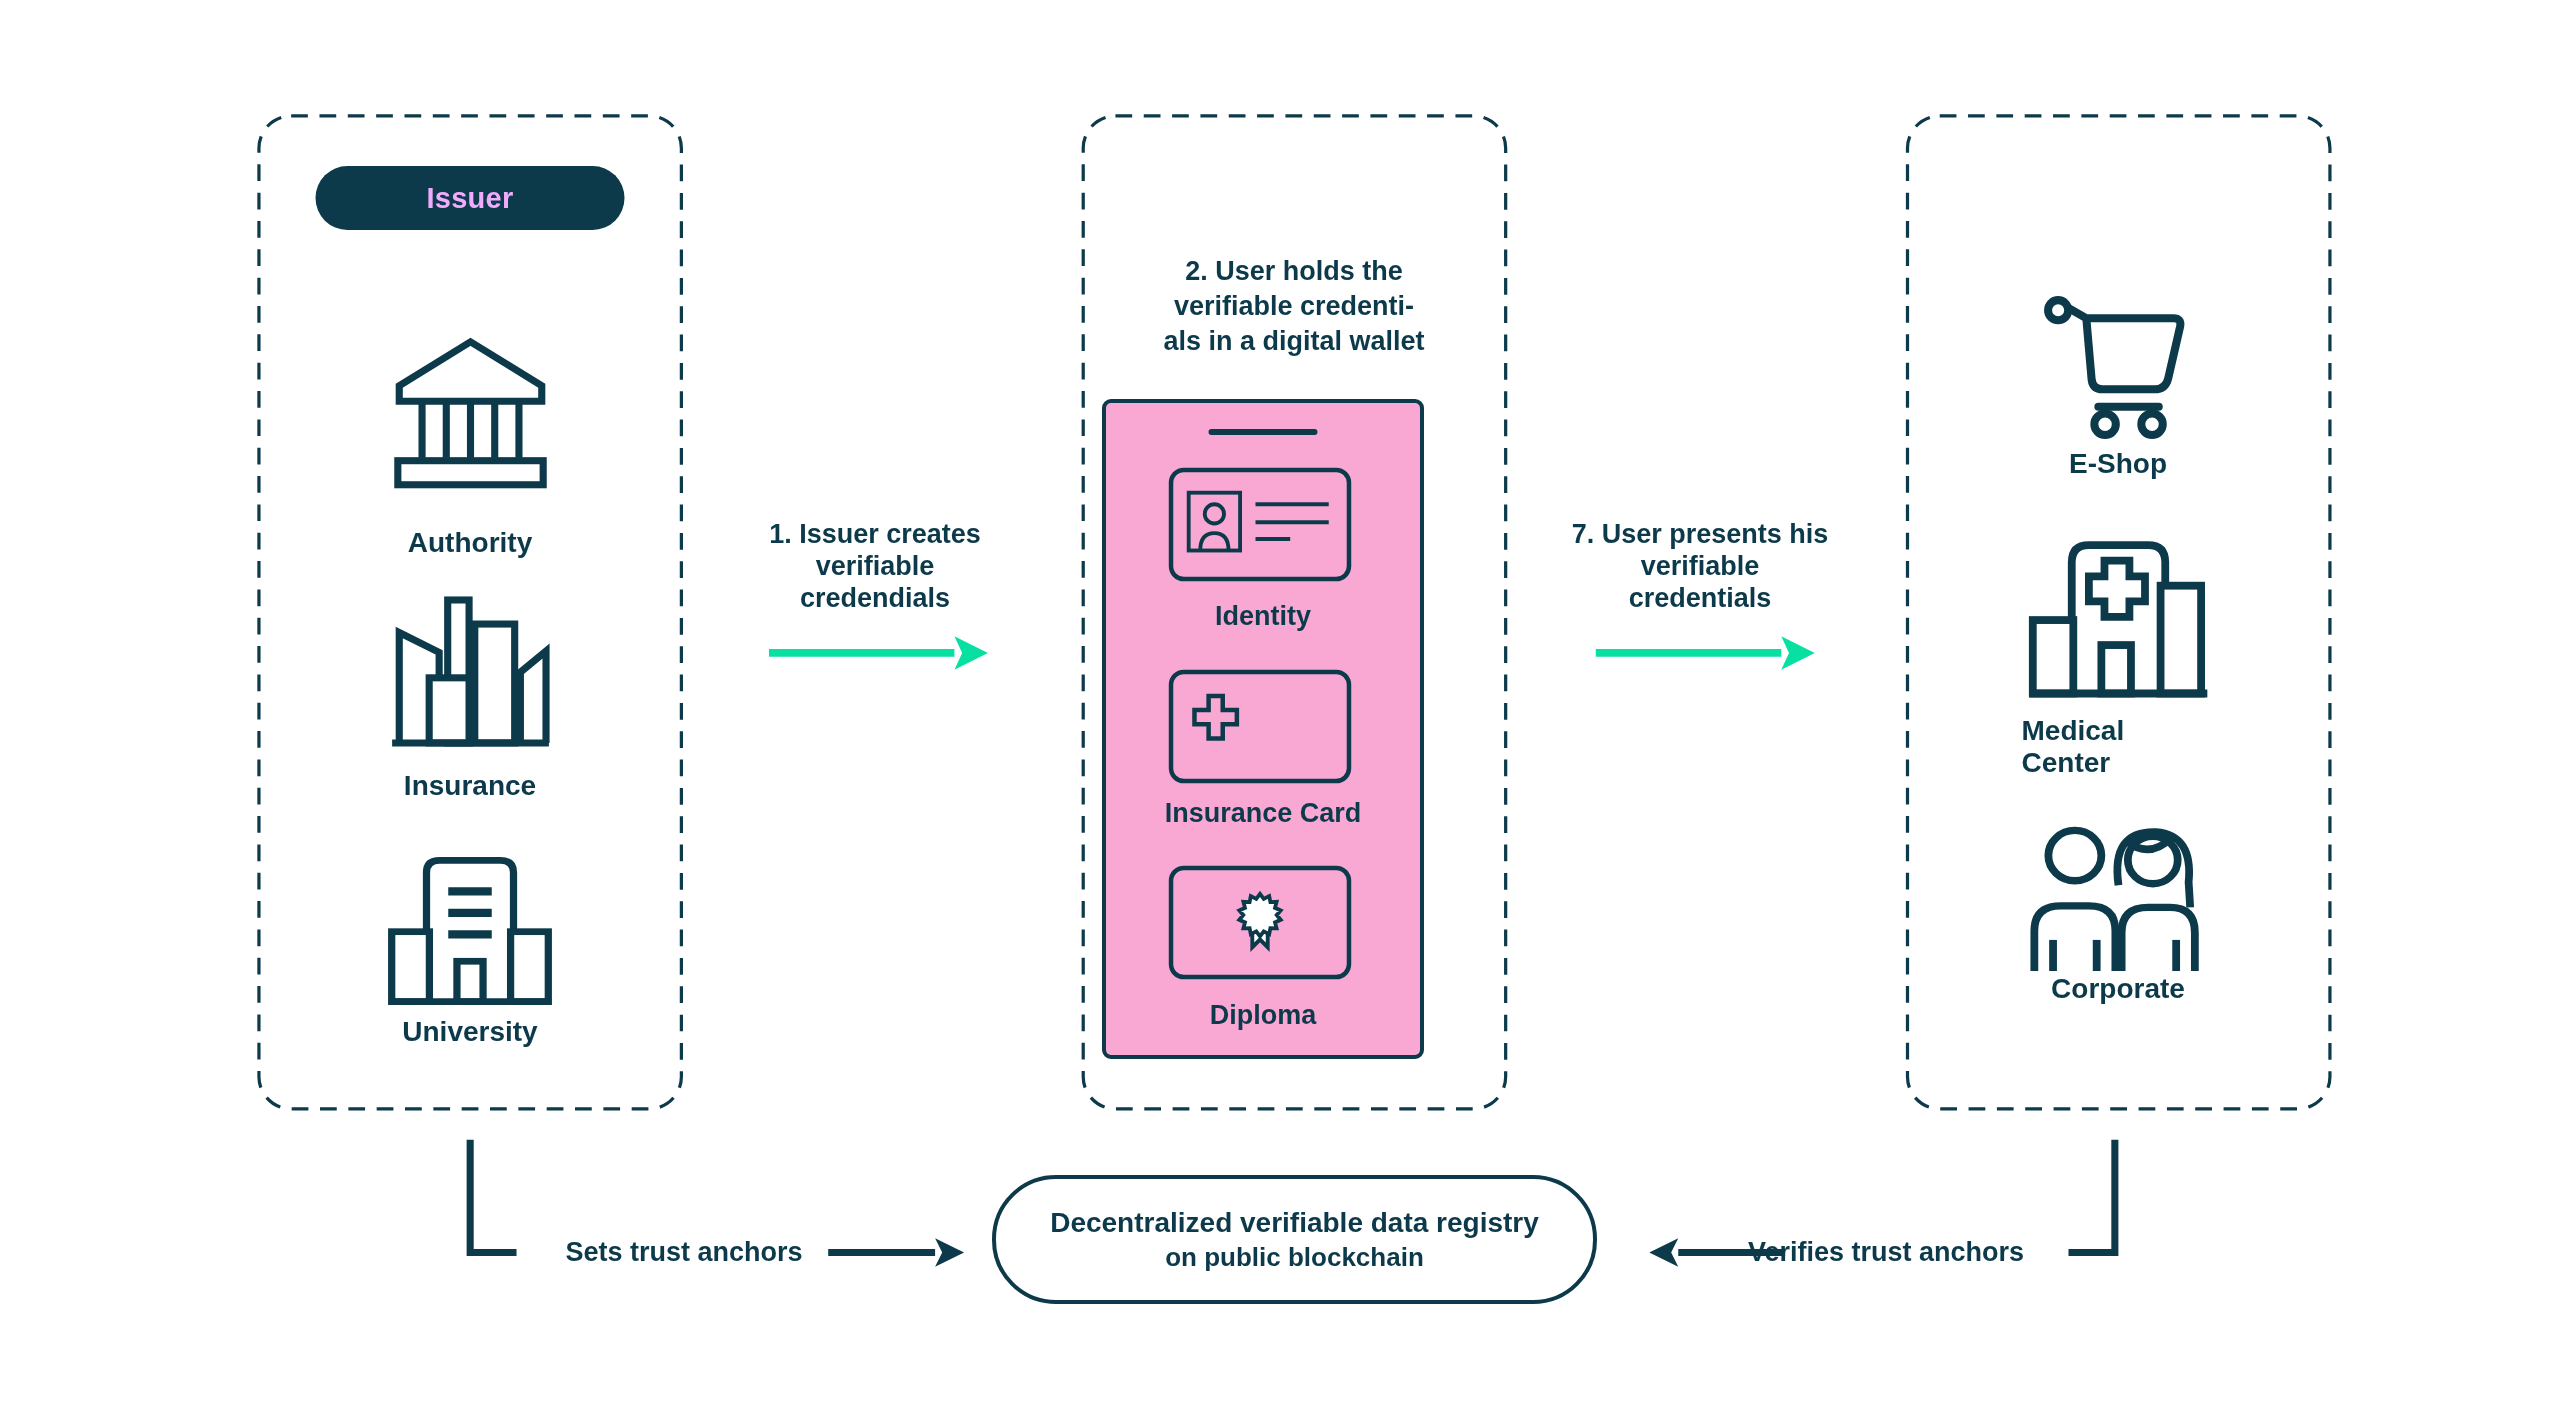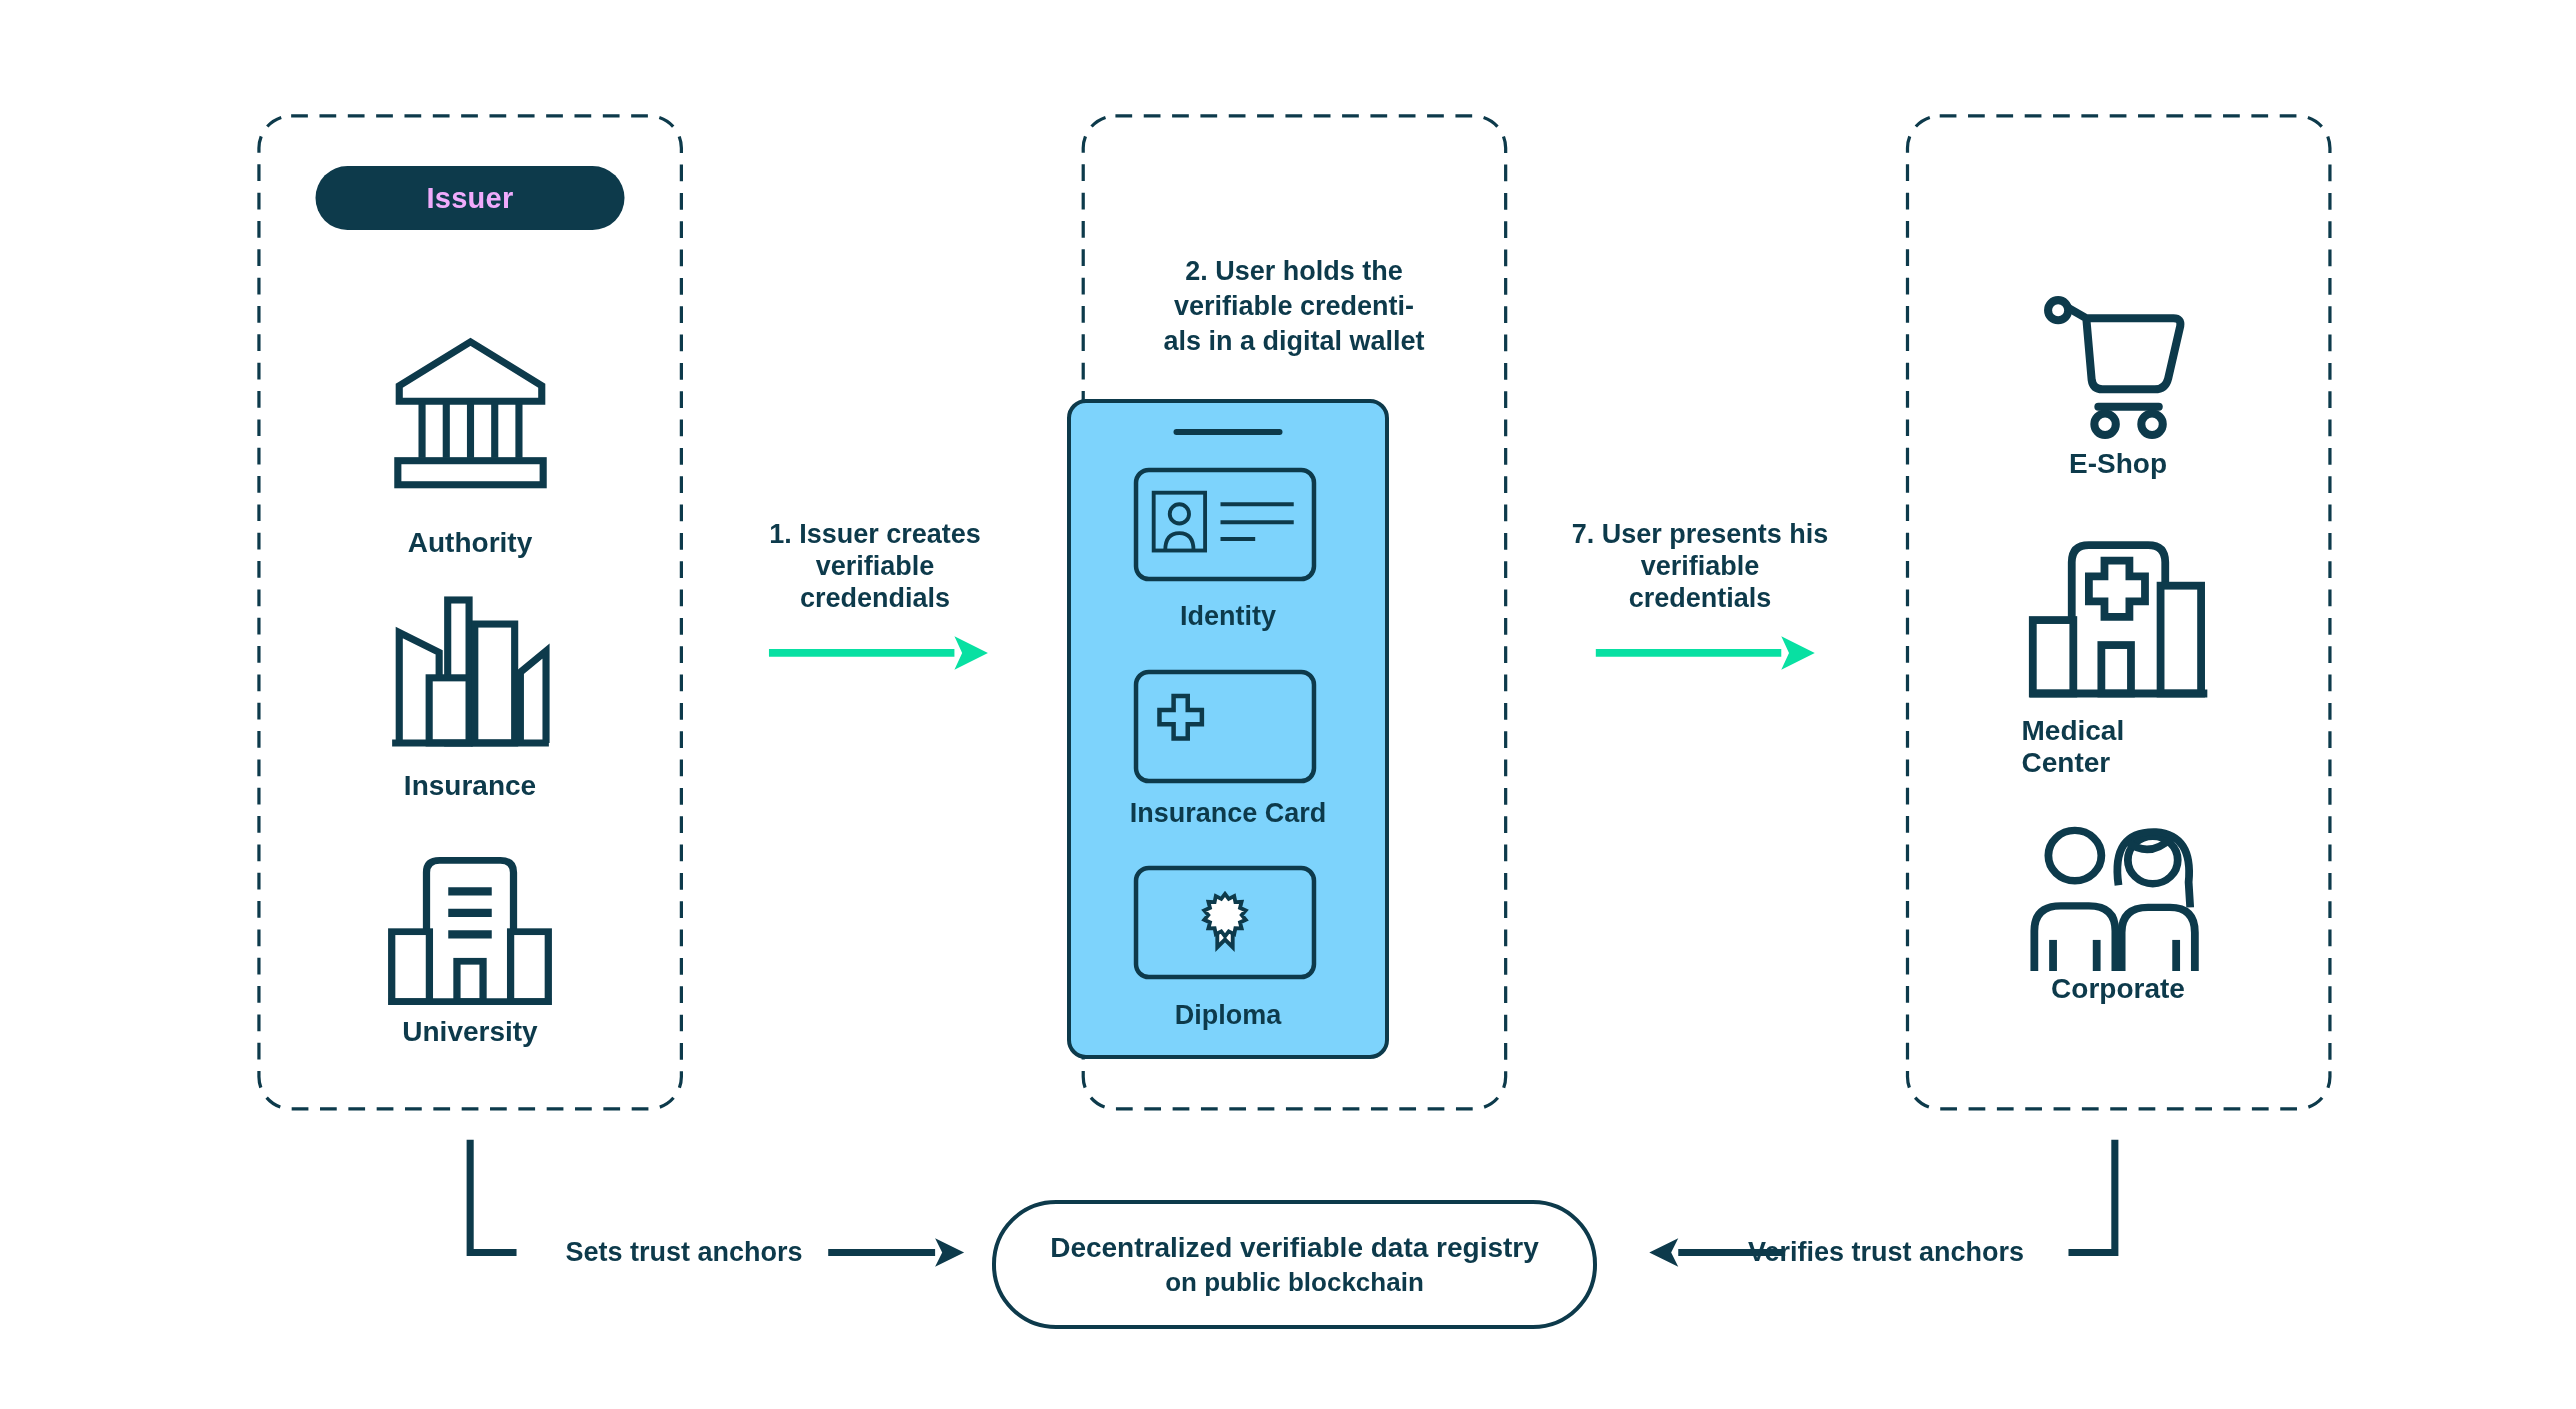--- a/index.html
+++ b/index.html
@@ -12,30 +12,30 @@
         display:flex;align-items:center;justify-content:center;
         transform:translateX(-50%);letter-spacing:0.3px;}
   .label{position:absolute;transform:translateX(-50%);font-weight:bold;font-size:28px;
          line-height:32px;text-align:left;white-space:nowrap;}
   .label.wrap{white-space:normal;width:193px;}
   .step{position:absolute;transform:translateX(-50%);font-weight:bold;font-size:27px;
         line-height:32px;text-align:center;white-space:nowrap;}
   .note{position:absolute;transform:translateX(-50%);font-weight:bold;font-size:27px;
         line-height:35px;text-align:center;white-space:nowrap;}
   .note span,.step span{display:block;text-align:center;}
-  .phone{position:absolute;left:1067px;top:399px;width:322px;height:660px;
-         border:4.5px solid #0d3a4b;border-radius:19px;background:#7dd3fc;box-sizing:border-box;}
+  .phone{position:absolute;left:1102px;top:399px;width:322px;height:660px;
+         border:4.5px solid #0d3a4b;border-radius:9px;background:#f9a8d4;box-sizing:border-box;}
   .speaker{position:absolute;left:50%;transform:translateX(-50%);top:26.4px;width:109px;height:5.8px;
            border-radius:3.2px;background:#0d3a4b;}
   .card{position:absolute;left:62px;width:184px;height:115px;}
   .card-label{position:absolute;left:50%;transform:translateX(-50%);font-weight:bold;
               font-size:27px;line-height:32px;white-space:nowrap;}
   .registry{position:absolute;left:992px;top:1175px;width:605px;height:129px;
             border:4.5px solid #0d3a4b;border-radius:64px;background:#ffffff;box-sizing:border-box;
-            display:flex;flex-direction:column;align-items:center;justify-content:center;gap:2.6px;margin-top:25px;}
+            display:flex;flex-direction:column;align-items:center;justify-content:center;gap:2.6px;}
   .registry .l1{font-weight:bold;font-size:28px;line-height:32px;}
   .registry .l2{font-weight:bold;font-size:26px;line-height:30px;}
   .anchor-label{position:absolute;transform:translateX(-50%);top:1236px;font-weight:bold;
                 font-size:27px;line-height:32px;white-space:nowrap;}
   svg .st{stroke:#0d3a4b;fill:none;}
   svg .wf{stroke:#0d3a4b;fill:#ffffff;}
 </style>
 </head>
 <body>
 

